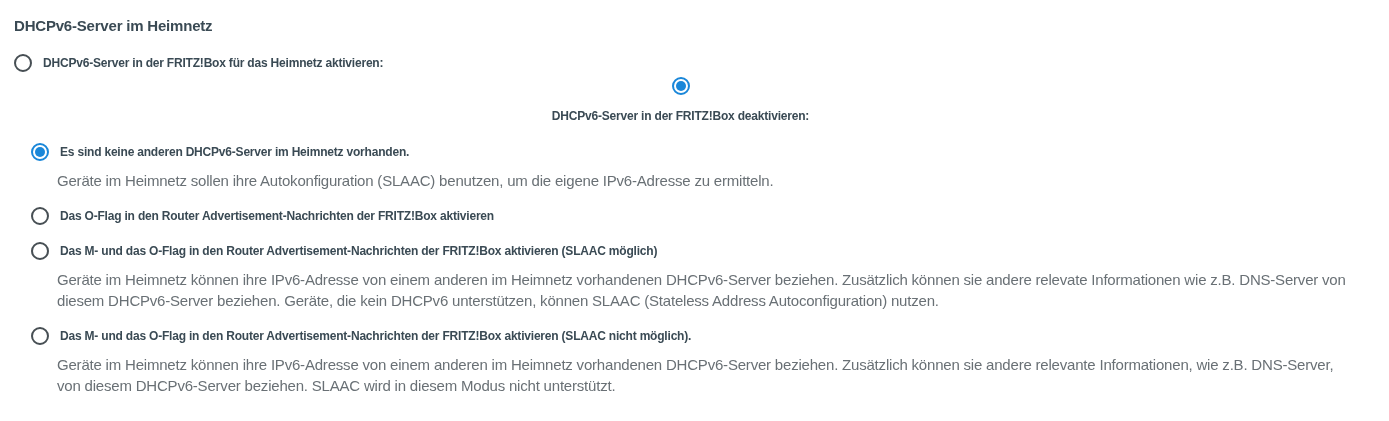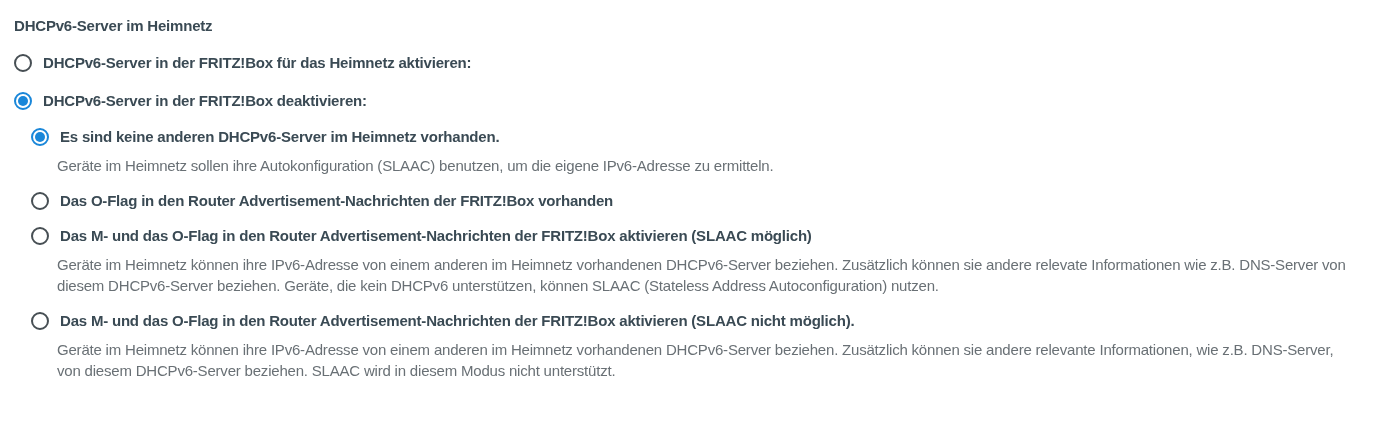--- a/index.html
+++ b/index.html
@@ -30,41 +30,41 @@
     line-height: 20px;
     margin: 0 0 17px 0;
   }
   .option-row {
     display: flex;
     align-items: center;
     gap: 11px;
     line-height: 20px;
     margin-top: 0;
   }
-  .top-row-2 { margin-top: 18px; }
+  .top-row-2 { margin-top: 4px; flex-direction: column; }
   .radio {
     flex: none;
     width: 18px;
     height: 18px;
     border: 2px solid var(--c-radio-border);
     border-radius: 50%;
     background: #fff;
     position: relative;
     cursor: pointer;
   }
   .radio.checked { border-color: var(--c-blue); }
   .radio.checked::after {
     content: "";
     position: absolute;
     left: 2px; top: 2px; right: 2px; bottom: 2px;
     border-radius: 50%;
     background: var(--c-blue);
   }
   .option-label {
-    font-size: 15px;
+    font-size: 12px;
     font-weight: bold;
     color: var(--c-label);
   }
   .sub-group { margin: 16px 0 0 17px; }
   .sub-group .option-row { margin-top: 15px; }
   .sub-group .option-row:first-child { margin-top: 0; text-align: right; }
   .desc {
     margin: 8px 0 0 26px;
     font-size: 15px;
     line-height: 21px;
@@ -91,21 +91,21 @@
   <div class="sub-group">
 
     <div class="option-row">
       <span class="radio checked"></span>
       <span class="option-label">Es sind keine anderen DHCPv6-Server im Heimnetz vorhanden.</span>
     </div>
     <div class="desc">Geräte im Heimnetz sollen ihre Autokonfiguration (SLAAC) benutzen, um die eigene IPv6-Adresse zu ermitteln.</div>
 
     <div class="option-row">
       <span class="radio"></span>
-      <span class="option-label">Das O-Flag in den Router Advertisement-Nachrichten der FRITZ!Box vorhanden</span>
+      <span class="option-label">Das O-Flag in den Router Advertisement-Nachrichten der FRITZ!Box aktivieren</span>
     </div>
 
     <div class="option-row">
       <span class="radio"></span>
       <span class="option-label">Das M- und das O-Flag in den Router Advertisement-Nachrichten der FRITZ!Box aktivieren (SLAAC möglich)</span>
     </div>
     <div class="desc">Geräte im Heimnetz können ihre IPv6-Adresse von einem anderen im Heimnetz vorhandenen DHCPv6-Server beziehen. Zusätzlich können sie andere relevate Informationen wie z.B. DNS-Server von diesem DHCPv6-Server beziehen. Geräte, die kein DHCPv6 unterstützen, können SLAAC (Stateless Address Autoconfiguration) nutzen.</div>
 
     <div class="option-row">
       <span class="radio"></span>

